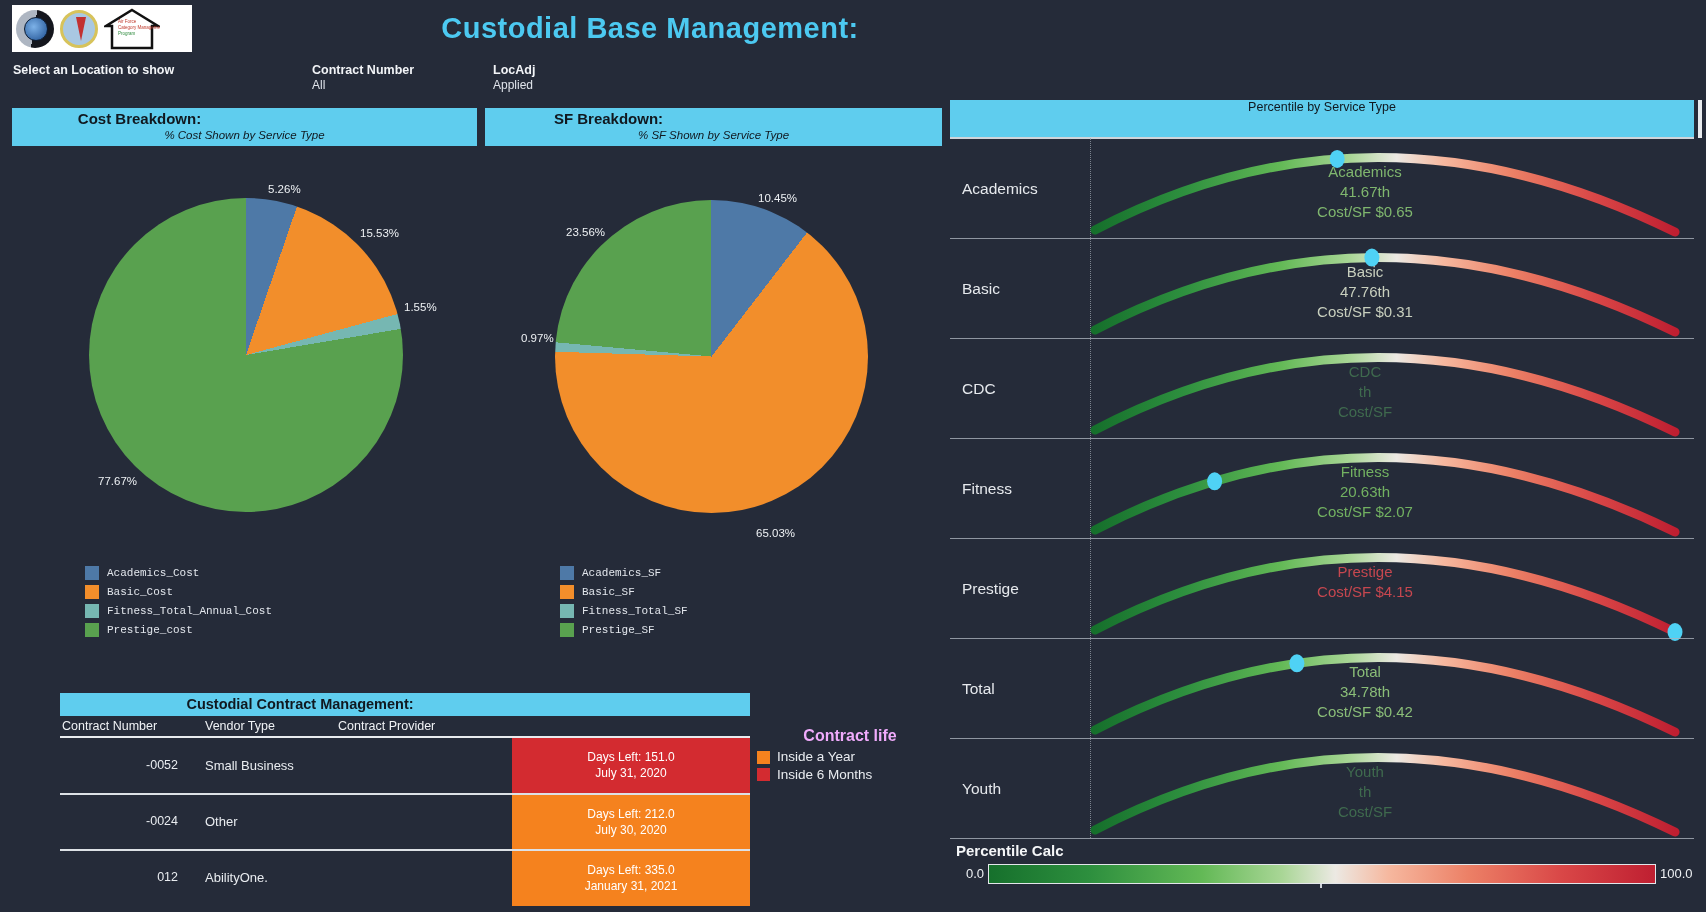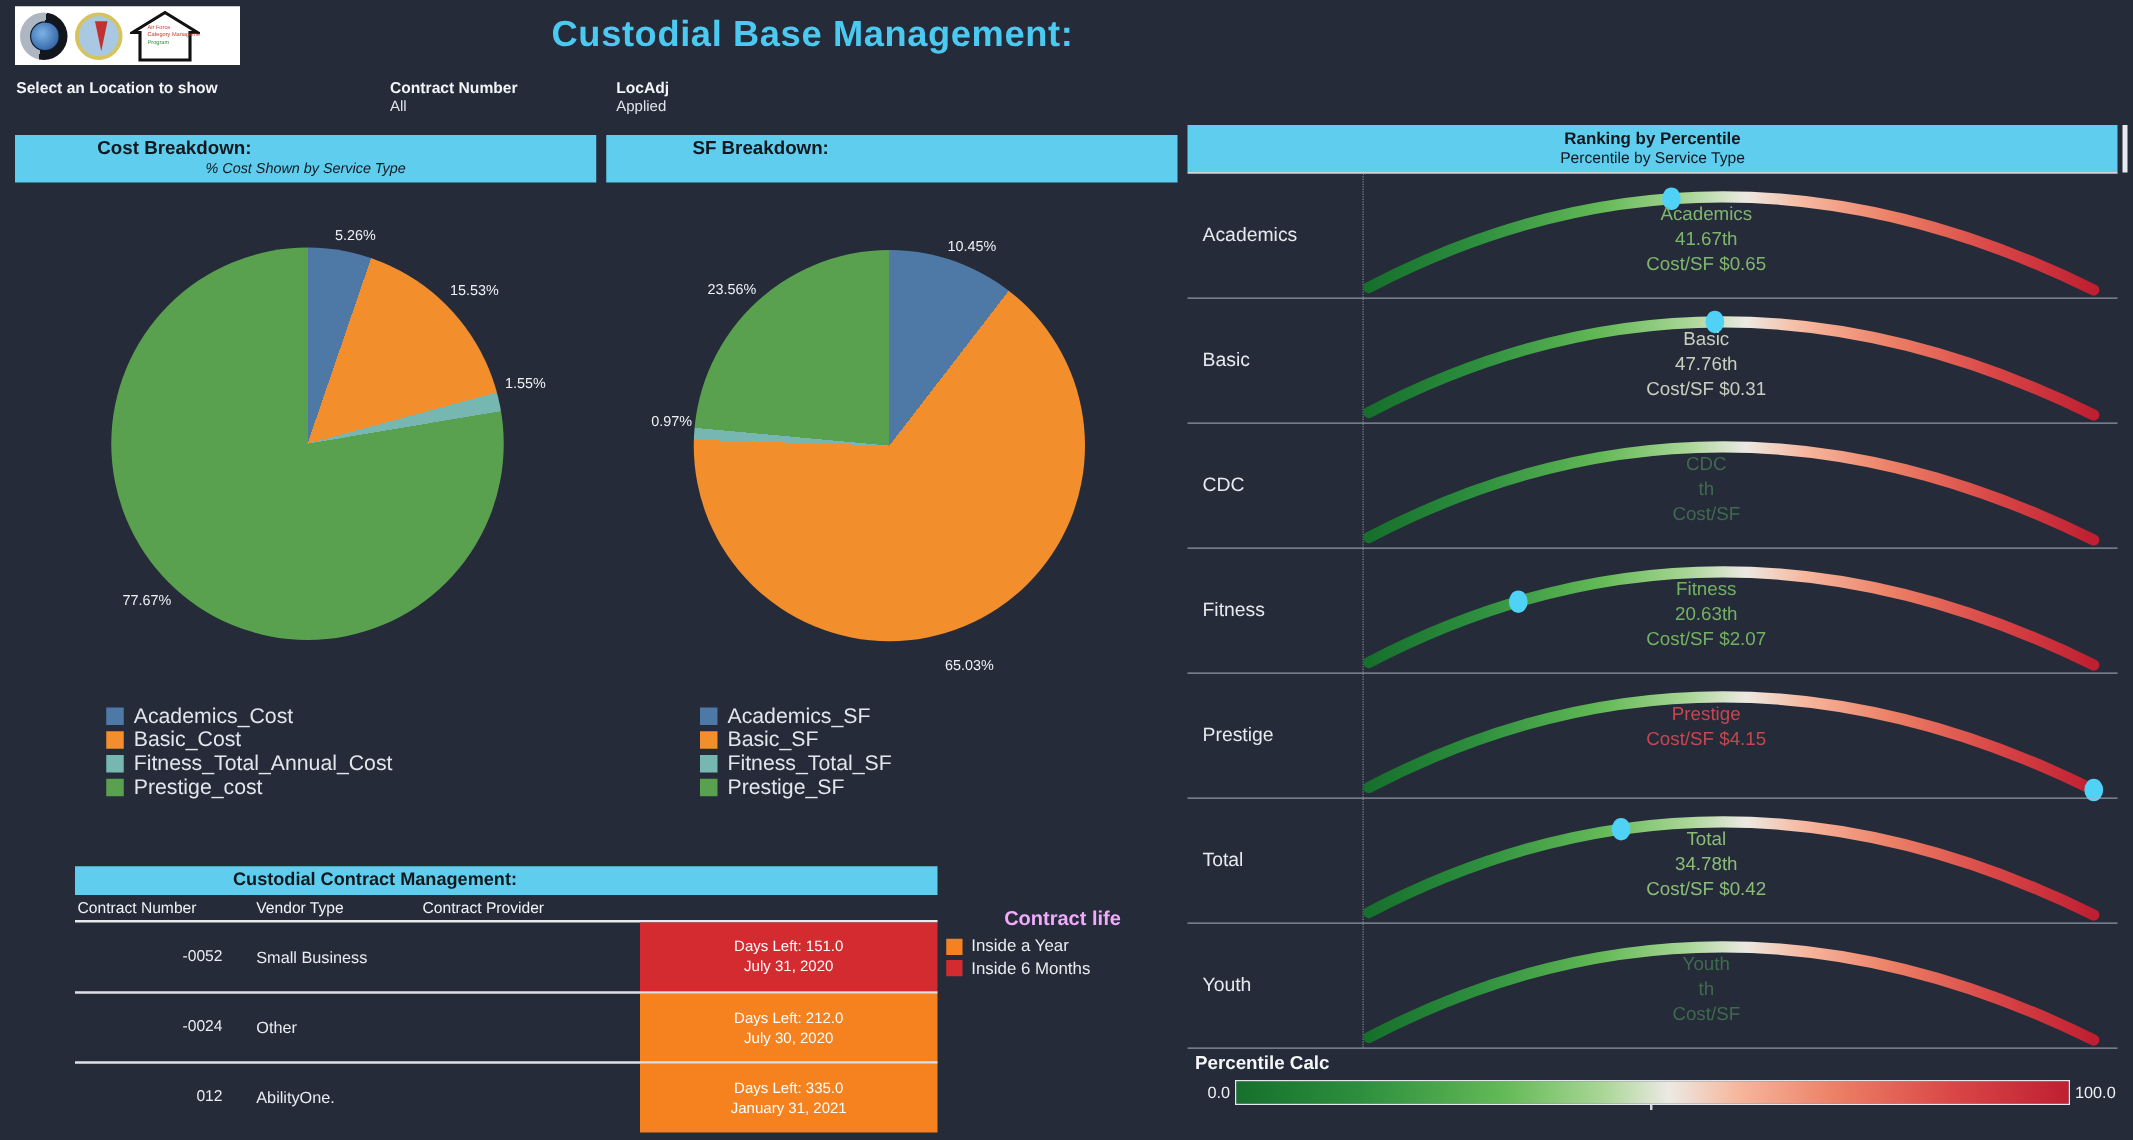--- a/index.html
+++ b/index.html
@@ -20,21 +20,21 @@
   .panel-hd .t1{font-weight:bold;font-size:15px;position:relative;left:-105px;line-height:18px;padding-top:2px;}
   .panel-hd .t2{font-style:italic;font-size:11.5px;line-height:14px;}
   .rank-hd .t1{left:0;font-size:13.5px;line-height:17px;padding-top:2px;}
   .rank-hd .t2{font-style:normal;font-size:12.5px;}
   
   .pie{border-radius:50%;}
   .pie-label{font-size:11.5px;color:#eef1f4;}
   .legend{display:flex;flex-direction:column;gap:5px;}
   .legend-item{display:flex;align-items:center;gap:8px;height:14px;}
   .legend-item .swatch{width:14px;height:14px;flex:0 0 auto;}
-  .legend-item .lab{font-size:17px;color:#e2e6ec;}
+  .legend-item .lab{font-size:11px;color:#e2e6ec;font-family:Liberation Mono, monospace;}
   
   .tbl-title{left:60px;top:693px;width:690px;height:23px;background:#5fcdee;}
   .tbl-title .t1{font-weight:bold;font-size:14.5px;line-height:23px;position:relative;left:-105px;color:#10181f;text-align:center;}
   .col-hd{font-size:12.5px;color:#f0f2f5;top:719px;}
   .tbl-underline{left:60px;top:736px;width:690px;height:2px;background:#e8ebee;}
   .cell-num{font-size:12.5px;color:#e9ecf0;text-align:right;width:118px;left:60px;}
   .cell-txt{font-size:13px;color:#e9ecf0;left:205px;}
   .status-cell{left:512px;width:238px;height:55px;color:#fff;text-align:center;font-size:12px;line-height:16px;padding-top:11px;box-sizing:border-box;}
   .row-sep{left:60px;width:690px;height:2px;background:#dde1e6;z-index:5;}
   
@@ -97,20 +97,21 @@
       <span class="lab">Fitness_Total_Annual_Cost</span>
     </div>
   <div class="legend-item">
       <span class="swatch" style="background: rgb(89, 161, 79);"></span>
       <span class="lab">Prestige_cost</span>
     </div>
 </div>
 
 <div class="abs panel-hd" style="left:485px;top:108px;width:457px;height:38px;">
   <div class="t1">SF Breakdown:</div>
+  <div class="t2">% SF Shown by Service Type</div>
 </div>
 <div class="abs pie" style="left: 555px; top: 200px; width: 313px; height: 313px; background: conic-gradient(rgb(78, 121, 167) 0deg, rgb(78, 121, 167) 37.62deg, rgb(242, 142, 43) 37.62deg, rgb(242, 142, 43) 271.728deg, rgb(118, 183, 178) 271.728deg, rgb(118, 183, 178) 275.22deg, rgb(89, 161, 79) 275.22deg, rgb(89, 161, 79) 360.036deg);"></div>
 <span class="abs pie-label" style="left:758px;top:192px;">10.45%</span>
 <span class="abs pie-label" style="left:756px;top:527px;">65.03%</span>
 <span class="abs pie-label" style="left:521px;top:332px;">0.97%</span>
 <span class="abs pie-label" style="left:566px;top:226px;">23.56%</span>
 <div class="abs legend" style="left:560px;top:566px;">
   <div class="legend-item">
       <span class="swatch" style="background: rgb(78, 121, 167);"></span>
       <span class="lab">Academics_SF</span>
@@ -164,21 +165,20 @@
 <div class="abs" style="left:757px;top:749px;display:flex;align-items:flex-end;gap:7px;">
   <span class="cl-swatch" style="background: rgb(245, 130, 30);"></span>
   <span class="cl-item-lab">Inside a Year</span>
 </div>
 <div class="abs" style="left:757px;top:767px;display:flex;align-items:center;gap:7px;">
   <span class="cl-swatch" style="background: rgb(211, 43, 48);"></span>
   <span class="cl-item-lab">Inside 6 Months</span>
 </div>
 
 <div class="abs panel-hd rank-hd" style="left:950px;top:100px;width:744px;height:37px;">
-  <div class="t1">Ranking by Percentile</div>
   <div class="t2">Percentile by Service Type</div>
 </div>
 <div class="abs hd-underline"></div>
 <div class="abs right-sliver"></div>
 <div class="abs dotline"></div>
 
 <div class="abs rank-row-label" style="left:962px;top:180px;">Academics</div>
 <div class="abs" style="left:1085px;top:142px;">
     <div class="arc-holder"><svg viewBox="0 0 600 100" width="600" height="100" style="overflow: visible;">
         <defs>

